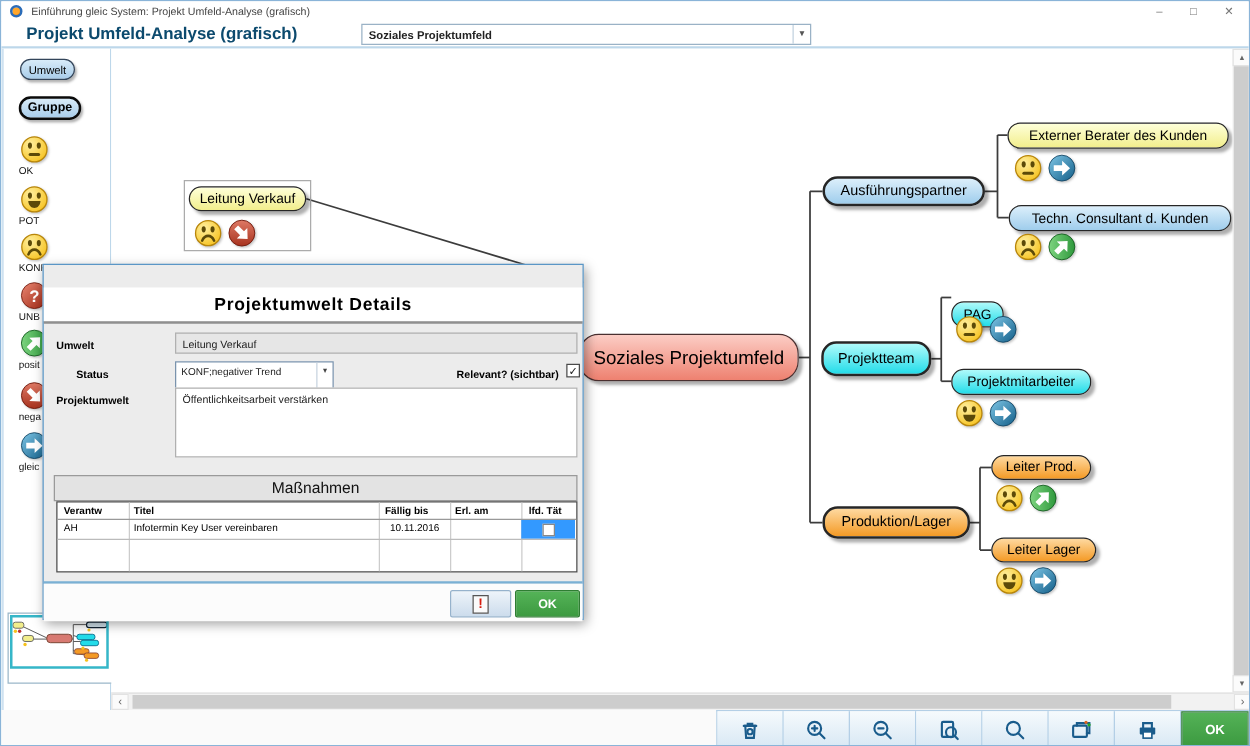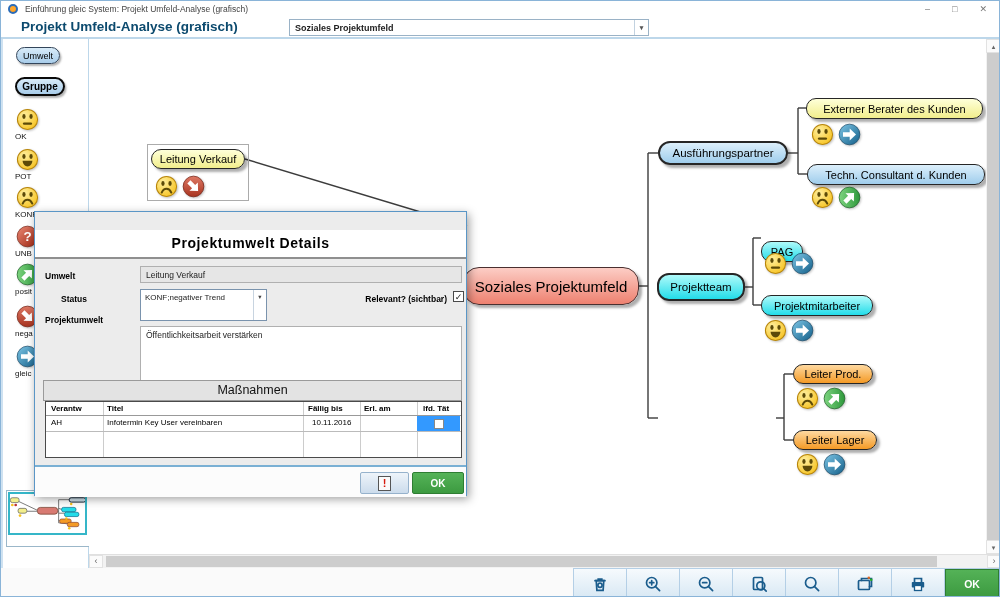--- a/index.html
+++ b/index.html
@@ -403,20 +403,23 @@
             <path class="smhap" d="M6.9 13.4h10.2c-.2 3.6-2.4 5.8-5.1 5.8s-4.9-2.2-5.1-5.8z"></path>
           </svg>
       </span>
       <span class="icon22" style="left:702px;top:280px">
         <svg viewBox="0 0 24 24">
             <circle class="arc-blue" cx="12" cy="12" r="10.8"></circle>
             <path class="arp" d="M5.2 9.7h7V5.8l6.6 6.2-6.6 6.2v-3.9h-7z"></path>
           </svg>
       </span>
 
+      <div class="node ndOrange main-branch" style="left:569px;top:366px;width:118px;height:26px">
+        <span>Produktion/Lager</span>
+      </div>
 
       <div class="node ndOrange" style="left:704px;top:325px;width:80px;height:20px">
         <span>Leiter Prod.</span>
       </div>
       <span class="icon22" style="left:707px;top:348px">
         <svg viewBox="0 0 24 24">
             <circle class="smc" cx="12" cy="12" r="10.5"></circle>
             <ellipse class="sme" cx="8.3" cy="8.8" rx="1.7" ry="2.6"></ellipse>
             <ellipse class="sme" cx="15.7" cy="8.8" rx="1.7" ry="2.6"></ellipse>
             <path class="smsad" d="M7 18.3c1.2-2.7 3-4 5-4s3.8 1.3 5 4"></path>
@@ -527,21 +530,21 @@
 
       <span class="dlbl" style="left:26px;top:82px">Status</span>
       <div class="dselect" style="left:105px;top:77px;width:127px;height:32px">
         <span class="v">KONF;negativer Trend</span>
         <span class="a">▾</span>
       </div>
       <span class="dlbl" style="left:330px;top:82px;width:82px;text-align:right">Relevant? (sichtbar)</span>
       <span class="chk" style="left:418px;top:79px">✓</span>
 
       <span class="dlbl" style="left:10px;top:103px">Projektumwelt</span>
-      <div class="dinput" style="left:105px;top:114px;width:322px;height:56px;background:#fff;align-items:flex-start;padding-top:3px">
+      <div class="dinput" style="left:105px;top:98px;width:322px;height:56px;background:#fff;align-items:flex-start;padding-top:3px">
         <span>Öffentlichkeitsarbeit verstärken</span>
       </div>
 
       <div class="mpanel-h">Maßnahmen</div>
       <div class="mtable">
         <span class="mcol" style="left:57px"></span>
         <span class="mcol" style="left:257px"></span>
         <span class="mcol" style="left:314px"></span>
         <span class="mcol" style="left:371px"></span>
         <span class="mth" style="left:5px">Verantw</span>

